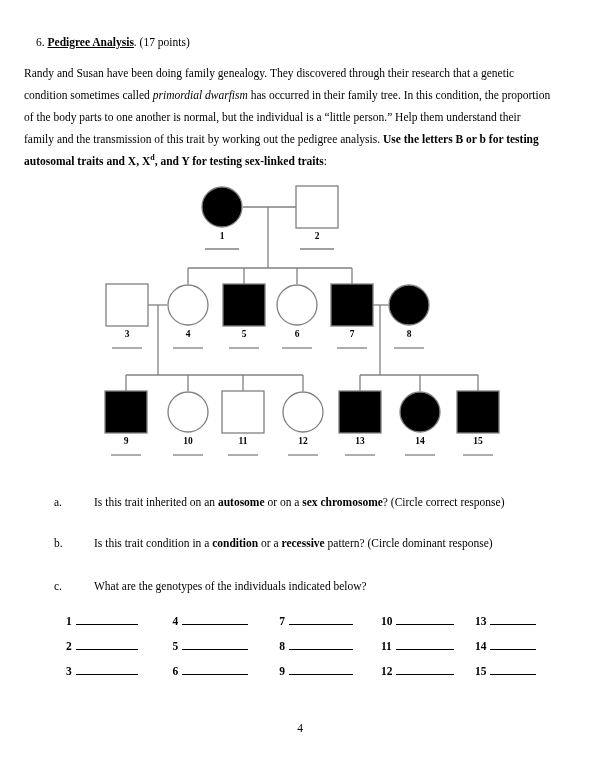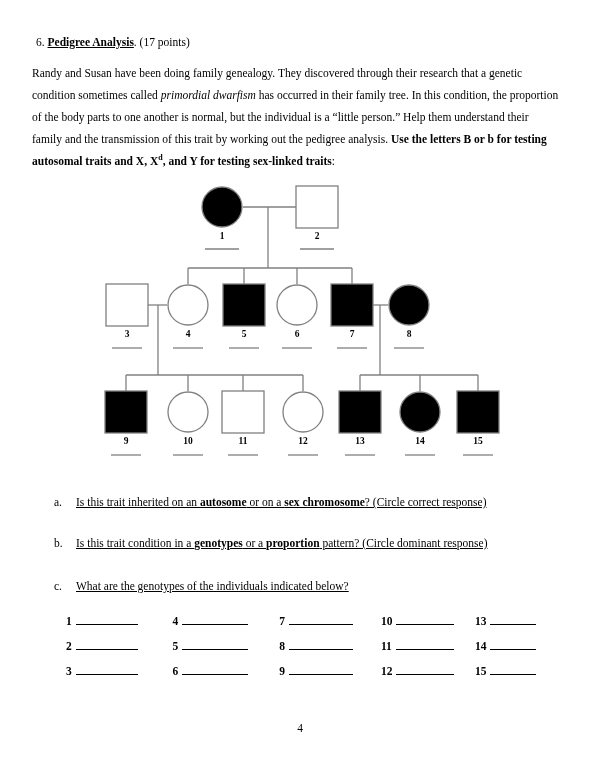--- a/index.html
+++ b/index.html
@@ -35,21 +35,21 @@
   .q-heading .qnum { }
   .q-heading .qtitle {
     font-weight: bold;
     text-decoration: underline;
   }
   .q-heading .qpts { }
 
   
   .q-body {
     position: absolute;
-    left: 32px;
+    left: 24px;
     top: 62px;
     width: 528px;
     font-size: 11.5px;
     line-height: 22px;
     text-align: left;
   }
   .q-body i { font-style: italic; }
   .q-body b { font-weight: bold; }
   .q-body sup {
     font-size: 8px;
@@ -76,22 +76,21 @@
     line-height: 16px;
     white-space: nowrap;
   }
   .sub-q .letter {
     position: absolute;
     left: 0;
     top: 0;
   }
   .sub-q .text {
     display: inline-block;
-    margin-left: 22px;
-    text-decoration: underline;
+    margin-left: 40px;
   }
   .sub-q b { font-weight: bold; }
 
   #sub-q-a { left: 54px; top: 494px; }
   #sub-q-b { left: 54px; top: 535px; }
   #sub-q-c { left: 54px; top: 578px; }
 
   
   .geno-grid {
     position: absolute;
@@ -266,21 +265,21 @@
       </svg>
   </div>
 
   <div class="sub-q" id="sub-q-a">
     <span class="letter">a.</span>
     <span class="text"><span>Is this trait inherited on an </span><b>autosome</b><span> or on a </span><b>sex chromosome</b><span>? (Circle correct response)</span></span>
   </div>
 
   <div class="sub-q" id="sub-q-b">
     <span class="letter">b.</span>
-    <span class="text"><span>Is this trait condition in a </span><b>genotypes</b><span> or a </span><b>proportion</b><span> pattern? (Circle dominant response)</span></span>
+    <span class="text"><span>Is this trait condition in a </span><b>condition</b><span> or a </span><b>recessive</b><span> pattern? (Circle dominant response)</span></span>
   </div>
 
   <div class="sub-q" id="sub-q-c">
     <span class="letter">c.</span>
     <span class="text"><span>What are the genotypes of the individuals indicated below?</span></span>
   </div>
 
   <div class="geno-grid" id="geno-grid">
       <div class="geno-row">
         <div class="geno-cell col-0">

